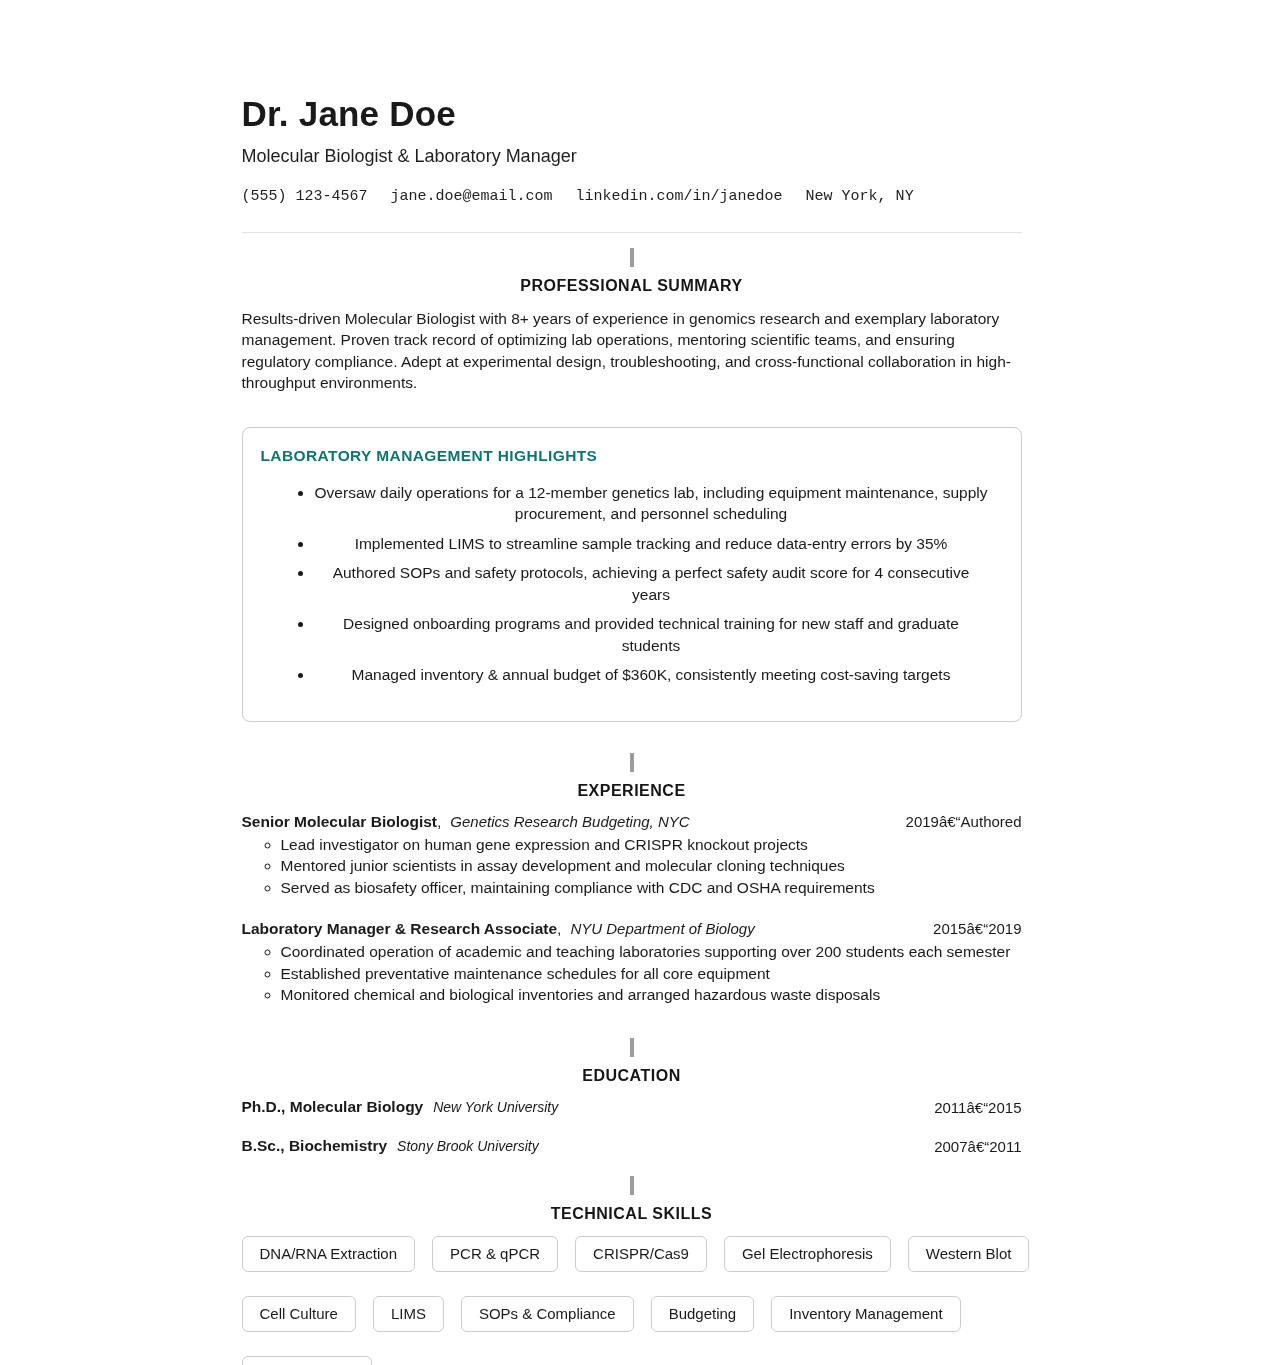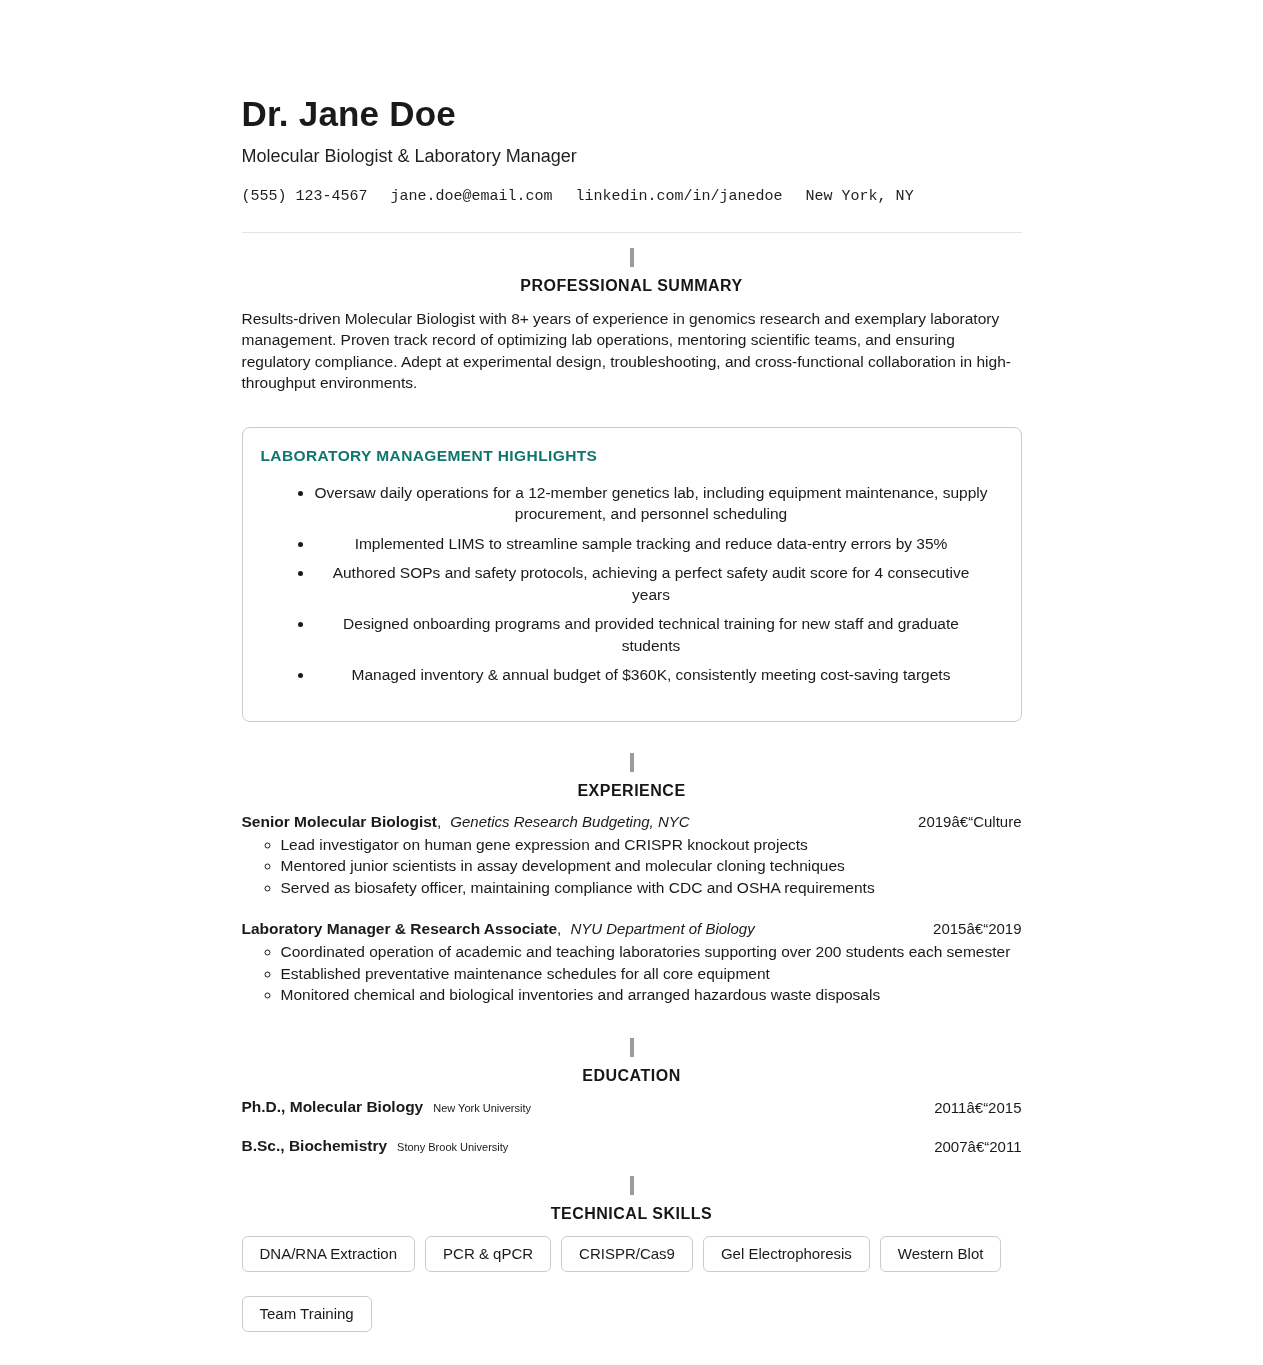--- a/index.html
+++ b/index.html
@@ -117,26 +117,26 @@
   
   .edu-row {
     display: flex;
     justify-content: space-between;
     align-items: flex-end;
     margin: 0 0 21px;
     font-size: 15.5px;
   }
   .edu-left { display: flex; align-items: baseline; }
   .edu-degree { font-weight: 700; }
-  .edu-school { font-size: 11px; margin-left: 10px; }
+  .edu-school { font-style: italic; font-size: 14px; margin-left: 10px; }
   .edu-dates { font-size: 15px; white-space: nowrap; }
 
   
   .skills-section { margin-top: 11px; }
-  .chip-row { display: flex; gap: 10px; margin: 0 0 24px; }
+  .chip-row { display: flex; gap: 17px; margin: 0 0 24px; }
   .chip-row.last { margin-bottom: 0; }
   .chip {
     border: 1px solid #cccccc;
     border-radius: 6px;
     padding: 7px 17px;
     font-size: 15px;
     line-height: 20px;
     background: #ffffff;
     white-space: nowrap;
   }
@@ -182,21 +182,21 @@
     <h2 class="sec-head">
       <span class="sec-bar"></span>
       <span>EXPERIENCE</span>
     </h2>
 
     <div class="job">
       <div class="job-head">
         <div>
           <span class="job-title">Senior Molecular Biologist</span><span class="job-sep">,</span><span class="job-company">Genetics Research Budgeting, NYC</span>
         </div>
-        <span class="job-dates">2019â€“Culture</span>
+        <span class="job-dates">2019â€“Authored</span>
       </div>
       <ul class="job-list">
         <li>Lead investigator on human gene expression and CRISPR knockout projects</li>
         <li>Mentored junior scientists in assay development and molecular cloning techniques</li>
         <li>Served as biosafety officer, maintaining compliance with CDC and OSHA requirements</li>
       </ul>
     </div>
 
     <div class="job last">
       <div class="job-head">
@@ -243,19 +243,26 @@
     </h2>
 
     <div class="chip-row">
       <span class="chip">DNA/RNA Extraction</span>
       <span class="chip">PCR &amp; qPCR</span>
       <span class="chip">CRISPR/Cas9</span>
       <span class="chip">Gel Electrophoresis</span>
       <span class="chip">Western Blot</span>
     </div>
 
+    <div class="chip-row">
+      <span class="chip">Cell Culture</span>
+      <span class="chip">LIMS</span>
+      <span class="chip">SOPs &amp; Compliance</span>
+      <span class="chip">Budgeting</span>
+      <span class="chip">Inventory Management</span>
+    </div>
 
     <div class="chip-row last">
       <span class="chip">Team Training</span>
     </div>
   </section>
 
 </div>
 
 </body></html>

